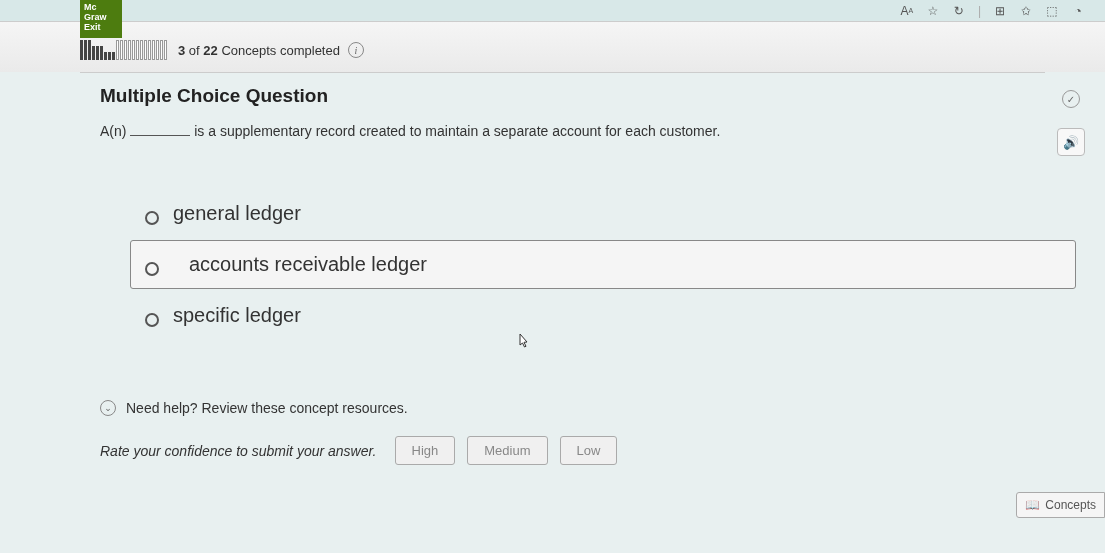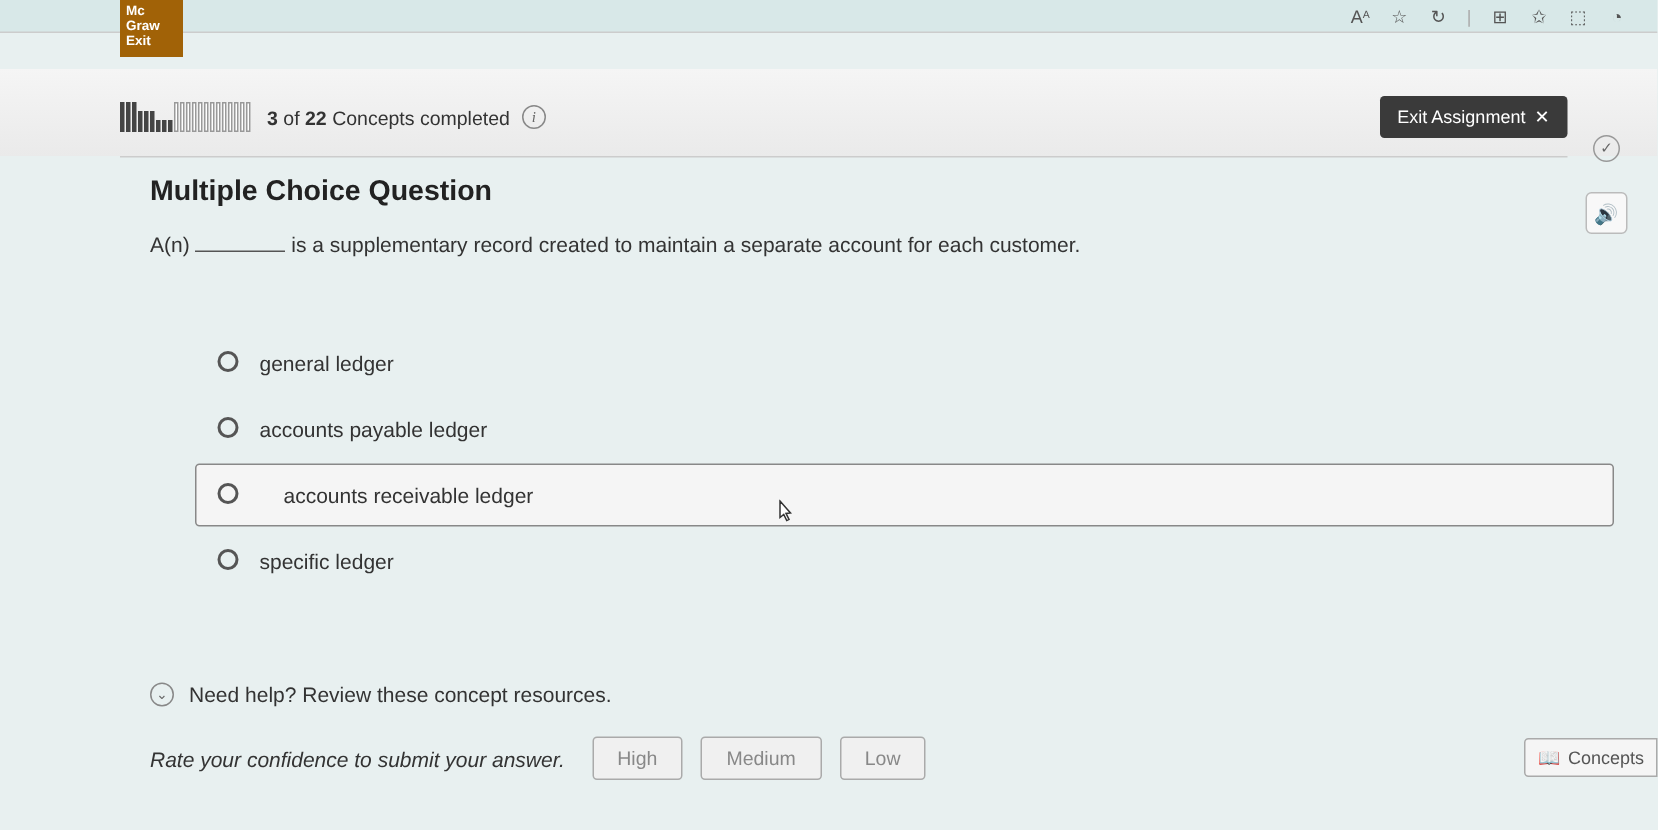--- a/index.html
+++ b/index.html
@@ -2,23 +2,23 @@
 <html><head>
   <meta charset="utf-8">
   <style>
     * { margin: 0; padding: 0; box-sizing: border-box; font-family: Arial, Helvetica, sans-serif; }
     body { width: 1105px; height: 553px; background: #e8f0f0; overflow: hidden; }
     
     .topbar { height: 22px; background: #d8e8e8; display: flex; align-items: center; justify-content: flex-end; padding: 0 20px; gap: 12px; color: #555; font-size: 12px; border-bottom: 1px solid #ccc; }
     .topbar-icon { width: 14px; height: 14px; display: inline-flex; align-items: center; justify-content: center; }
     .topbar-divider { color: #aaa; }
     
-    .logo-block { position: absolute; top: 0; left: 80px; width: 42px; height: 38px; background: #a16207; color: white; font-size: 9px; font-weight: bold; line-height: 1.1; padding: 3px 4px; z-index: 10; }
+    .logo-block { position: absolute; top: 0; left: 80px; width: 42px; height: 38px; background: #4d7c0f; color: white; font-size: 9px; font-weight: bold; line-height: 1.1; padding: 3px 4px; z-index: 10; }
     
-    .header-row { display: flex; align-items: center; padding: 18px 60px 12px 80px; background: linear-gradient(#f5f5f5, #eaeaea); margin-top: 24px; }
+    .header-row { display: flex; align-items: center; padding: 18px 60px 12px 80px; background: linear-gradient(#f5f5f5, #eaeaea); }
     .progress-pattern { display: flex; gap: 0; margin-right: 10px; align-items: flex-end; height: 20px; }
     .bar-fill { width: 3px; background: #444; margin-right: 1px; }
     .bar-empty { width: 3px; background: #fff; border: 1px solid #999; margin-right: 1px; }
     .progress-text { font-size: 13px; color: #333; margin-right: 8px; }
     .progress-text b { font-weight: 700; }
     .info-circle { width: 16px; height: 16px; border: 1px solid #888; border-radius: 50%; display: inline-flex; align-items: center; justify-content: center; font-size: 10px; font-style: italic; font-family: serif; color: #666; }
     .flex-spacer { flex: 1; }
     .exit-btn { background: #3a3a3a; color: #fff; font-size: 12px; padding: 7px 12px; border-radius: 3px; border: none; display: flex; align-items: center; gap: 6px; cursor: pointer; }
     
     .divider { height: 1px; background: #ccc; margin: 0 60px 0 80px; }
@@ -26,21 +26,21 @@
     .side-controls { position: absolute; right: 20px; top: 90px; display: flex; flex-direction: column; gap: 20px; }
     .side-btn { width: 28px; height: 28px; border: 1px solid #bbb; border-radius: 4px; background: #f8f8f8; display: flex; align-items: center; justify-content: center; color: #666; font-size: 13px; cursor: pointer; }
     .side-check { width: 18px; height: 18px; border: 1px solid #999; border-radius: 50%; display: flex; align-items: center; justify-content: center; color: #666; font-size: 10px; margin-left: 5px; }
     
     .content { padding: 12px 29px 0 100px; }
     .q-title { font-size: 19px; font-weight: 700; color: #222; margin-bottom: 16px; }
     .q-text { font-size: 14px; color: #333; margin-bottom: 50px; }
     .blank { display: inline-block; border-bottom: 1px solid #555; width: 60px; }
     
     .options { padding-left: 30px; }
-    .option { display: flex; align-items: flex-start; padding: 12px 14px; font-size: 14px; color: #333; cursor: pointer; border: 1px solid transparent; border-radius: 3px; margin-bottom: 2px; }
+    .option { display: flex; align-items: flex-end; padding: 12px 14px; font-size: 20px; color: #333; cursor: pointer; border: 1px solid transparent; border-radius: 3px; margin-bottom: 2px; }
     .option.hover { border-color: #888; background: #f5f5f5; gap: 16px; }
     .radio { width: 14px; height: 14px; border: 2px solid #555; border-radius: 50%; margin-right: 14px; flex-shrink: 0; }
     
     .cursor { position: absolute; left: 515px; top: 333px; font-size: 15px; color: #333; pointer-events: none; z-index: 20; }
     
     .help-section { margin-top: 60px; display: flex; align-items: center; gap: 10px; }
     .circ-chev { width: 16px; height: 16px; border: 1px solid #888; border-radius: 50%; display: flex; align-items: center; justify-content: center; font-size: 9px; color: #666; }
     .help-text { font-size: 14px; font-weight: 400; color: #333; }
     
     .footer { margin-top: 20px; display: flex; align-items: center; gap: 12px; }
@@ -93,46 +93,38 @@
     <div class="bar-empty" style="height:20px"></div>
       <div class="bar-empty" style="height:20px"></div>
       <div class="bar-empty" style="height:20px"></div>
     <div class="bar-empty" style="height:20px"></div>
   </div>
   <span class="progress-text">
     <b>3</b> <span>of</span> <b>22</b> <span>Concepts completed</span>
   </span>
   <span class="info-circle">i</span>
   <div class="flex-spacer"></div>
-  <button class="exit-btn">
-    <span>Exit Assignment</span>
-      <span>✕</span>
-  </button>
 </div>
 <div class="divider"></div>
 
 <div class="side-controls">
   <div class="side-check">✓</div>
   <div class="side-btn">🔊</div>
 </div>
 
 <div class="content">
   <h2 class="q-title">Multiple Choice Question</h2>
   <p class="q-text">
     <span>A(n)</span> <span class="blank"></span> <span>is a supplementary record created to maintain a separate account for each customer.</span>
   </p>
 
   <div class="options">
     <div class="option">
       <span class="radio"></span>
       <span>general ledger</span>
-    </div>
-    <div class="option">
-      <span class="radio"></span>
-      <span>accounts payable ledger</span>
     </div>
     <div class="option hover">
       <span class="radio"></span>
       <span>accounts receivable ledger</span>
     </div>
     <div class="option">
       <span class="radio"></span>
       <span>specific ledger</span>
     </div>
   </div>

